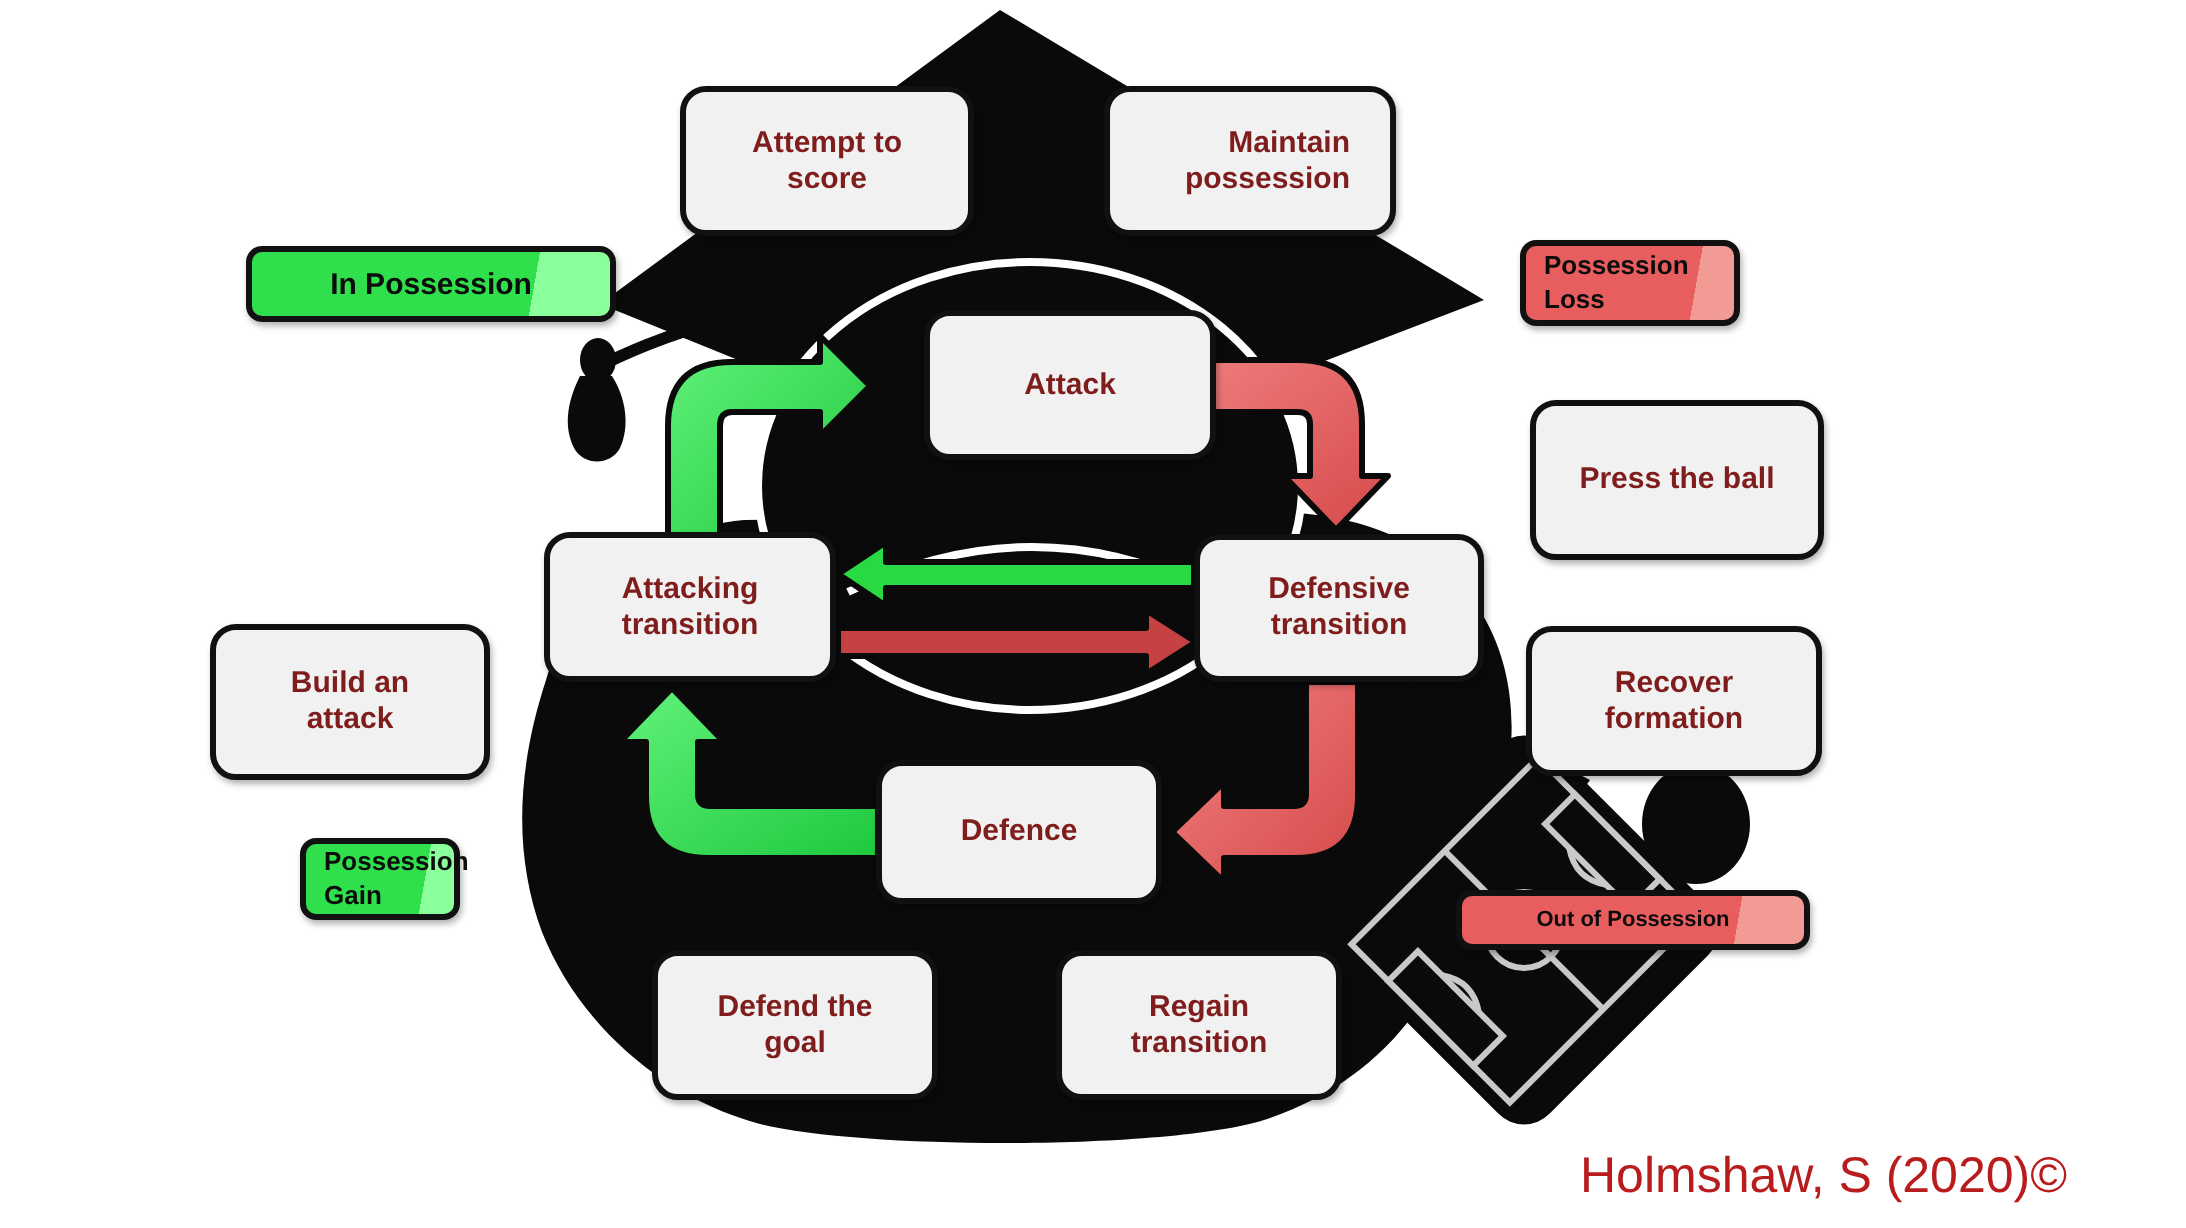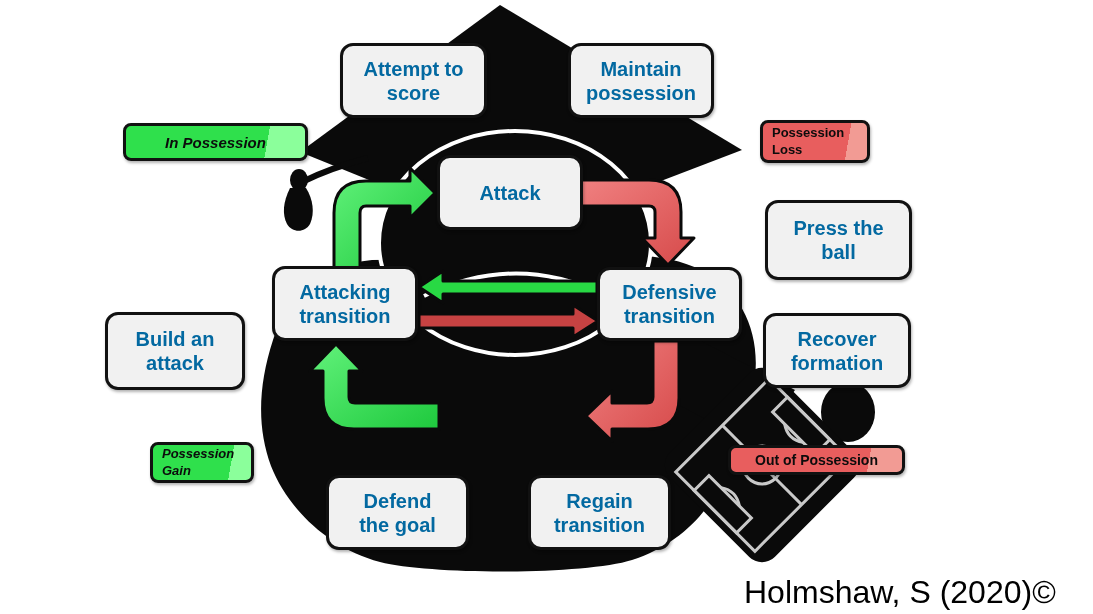--- a/index.html
+++ b/index.html
@@ -5,33 +5,33 @@
   html,body{margin:0;padding:0;background:#fff;}
   .stage{
     position:relative;width:1093px;height:614px;background:#fff;overflow:hidden;
     font-family:"Liberation Sans","DejaVu Sans",sans-serif;
   }
   .stage svg{position:absolute;left:0;top:0;}
   .node{
     position:absolute;display:flex;align-items:center;justify-content:center;
     text-align:center;background:var(--box-fill,#f1f1f1);
     border:3px solid var(--box-border,#111);border-radius:13px;
-    font-weight:bold;font-size:20px;line-height:1.2;color:#0369a1;
+    font-weight:bold;font-size:15px;line-height:1.2;color:#7f1d1d;
     padding:0 20px;box-sizing:border-box;
     box-shadow:1px 2px 3px rgba(0,0,0,.3);
   }
   .pill{
     position:absolute;border:3px solid #111;border-radius:8px;box-sizing:border-box;
     font-weight:bold;color:#0c0c0c;box-shadow:1px 2px 3px rgba(0,0,0,.3);
   }
-  .pill.green{background:linear-gradient(100deg,var(--green,#2fe04c) 78%,#8bff9b 78%);font-style:italic;}
+  .pill.green{background:linear-gradient(100deg,var(--green,#2fe04c) 78%,#8bff9b 78%);}
   .pill.red{background:linear-gradient(100deg,var(--red,#e85e5e) 80%,#f29b94 80%);margin-left:28px;}
   .pill.single{display:flex;align-items:center;justify-content:center;font-size:15px;}
   .pill.multi{display:flex;align-items:center;padding-left:9px;font-size:13px;line-height:1.3;}
-  .credit{position:absolute;left:744px;top:574px;font-size:32px;color:#000000;}
+  .credit{position:absolute;left:790px;top:574px;font-size:25px;color:#b91c1c;}
 </style>
 </head>
 <body>
 
 <div class="stage">
 
   <svg width="1093" height="614" viewBox="0 0 1093 614">
     <defs>
       <linearGradient id="gArrow" x1="0" y1="0" x2="1" y2="1">
         <stop offset="0" stop-color="#62f27b"></stop>
@@ -87,29 +87,30 @@
       <path fill="url(#gArrow)" d="M 334 268 L 334 213 Q 334 181 366 181 L 410 181 L 410 168 L 435 193 L 410 218 L 410 206 L 366 206 Q 360 206 360 213 L 360 268 Z"></path>
       <path fill="url(#rArrow)" d="M 581 180 L 649 180 Q 681 180 681 212 L 681 238 L 694 238 L 668 265 L 642 238 L 655 238 L 655 212 Q 655 206 649 206 L 581 206 Z"></path>
       <path fill="#28d944" d="M 597 281 L 443 281 L 443 271 L 419 287 L 443 303 L 443 294 L 597 294 Z"></path>
       <path fill="#c64242" d="M 419 314 L 573 314 L 573 305 L 598 321 L 573 337 L 573 328 L 419 328 Z"></path>
       <path fill="url(#rArrow)" d="M 679 341 L 679 398 Q 679 429 648 429 L 612 429 L 612 441 L 586 416 L 612 391 L 612 403 L 647 403 Q 653 403 653 397 L 653 341 Z"></path>
       <path fill="url(#gArrow)" d="M 439 429 L 354 429 Q 323 429 323 398 L 323 371 L 310 371 L 336 344 L 362 371 L 349 371 L 349 397 Q 349 403 355 403 L 439 403 Z"></path>
     </g>
   </svg>
 
   <div class="node" style="left:340px;top:43px;width:147px;height:75px;">Attempt to score</div>
-  <div class="node" style="left:568px;top:43px;width:146px;height:75px;">Maintain possession</div>
-  <div class="node" style="left:437px;top:155px;width:146px;height:75px;">Attack</div>
+  <div class="node" style="left:552px;top:43px;width:146px;height:75px;text-align:right;">Maintain possession</div>
+  <div class="node" style="left:462px;top:155px;width:146px;height:75px;">Attack</div>
   <div class="node" style="left:765px;top:200px;width:147px;height:80px;">Press the ball</div>
   <div class="node" style="left:272px;top:266px;width:146px;height:75px;">Attacking transition</div>
   <div class="node" style="left:597px;top:267px;width:145px;height:74px;">Defensive transition</div>
   <div class="node" style="left:763px;top:313px;width:148px;height:75px;">Recover formation</div>
   <div class="node" style="left:105px;top:312px;width:140px;height:78px;">Build an attack</div>
+  <div class="node" style="left:438px;top:380px;width:143px;height:72px;">Defence</div>
   <div class="node" style="left:326px;top:475px;width:143px;height:75px;">Defend the goal</div>
   <div class="node" style="left:528px;top:475px;width:143px;height:75px;">Regain transition</div>
 
   <div class="pill green single" style="left:123px;top:123px;width:185px;height:38px;">In Possession</div>
   <div class="pill red multi" style="left:732px;top:120px;width:110px;height:43px;">Possession Loss</div>
-  <div class="pill green multi" style="left:150px;top:442px;width:104px;height:41px;">Possession Gain</div>
-  <div class="pill red single" style="left:700px;top:445px;width:177px;height:30px;font-size:14px;">Out of Possession</div>
+  <div class="pill green multi" style="left:150px;top:419px;width:80px;height:41px;">Possession Gain</div>
+  <div class="pill red single" style="left:700px;top:445px;width:177px;height:30px;font-size:11px;">Out of Possession</div>
 
   <div class="credit">Holmshaw, S (2020)©</div>
 </div>
 
 </body></html>

